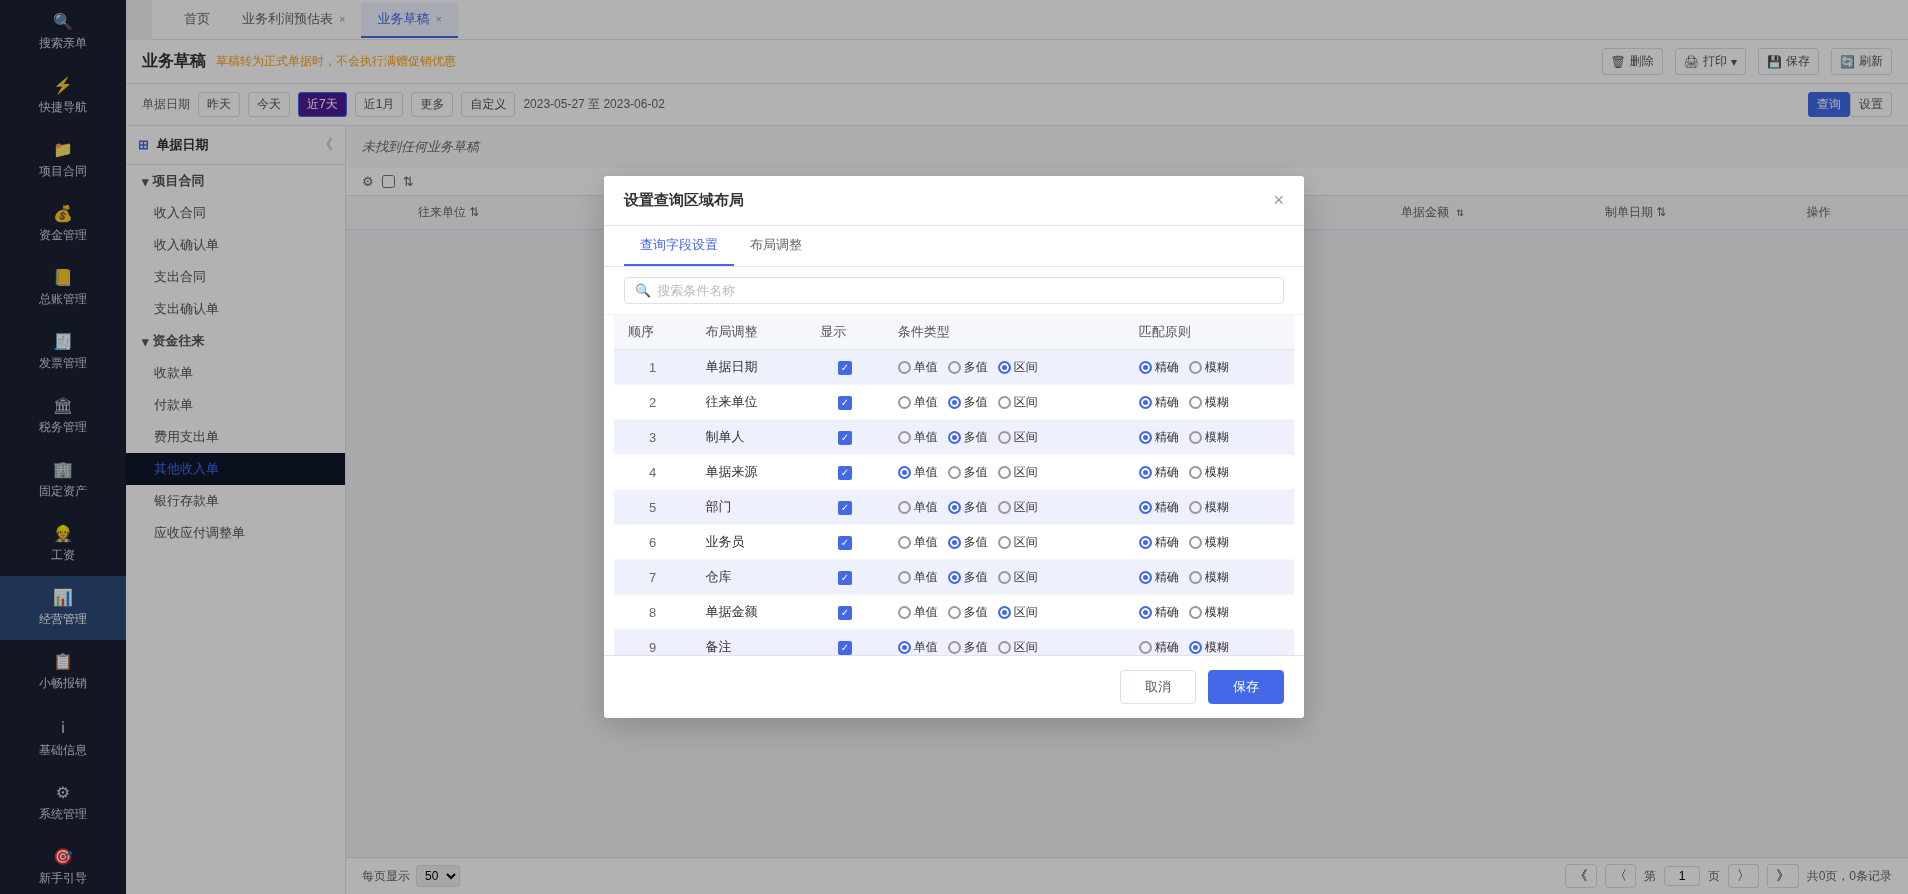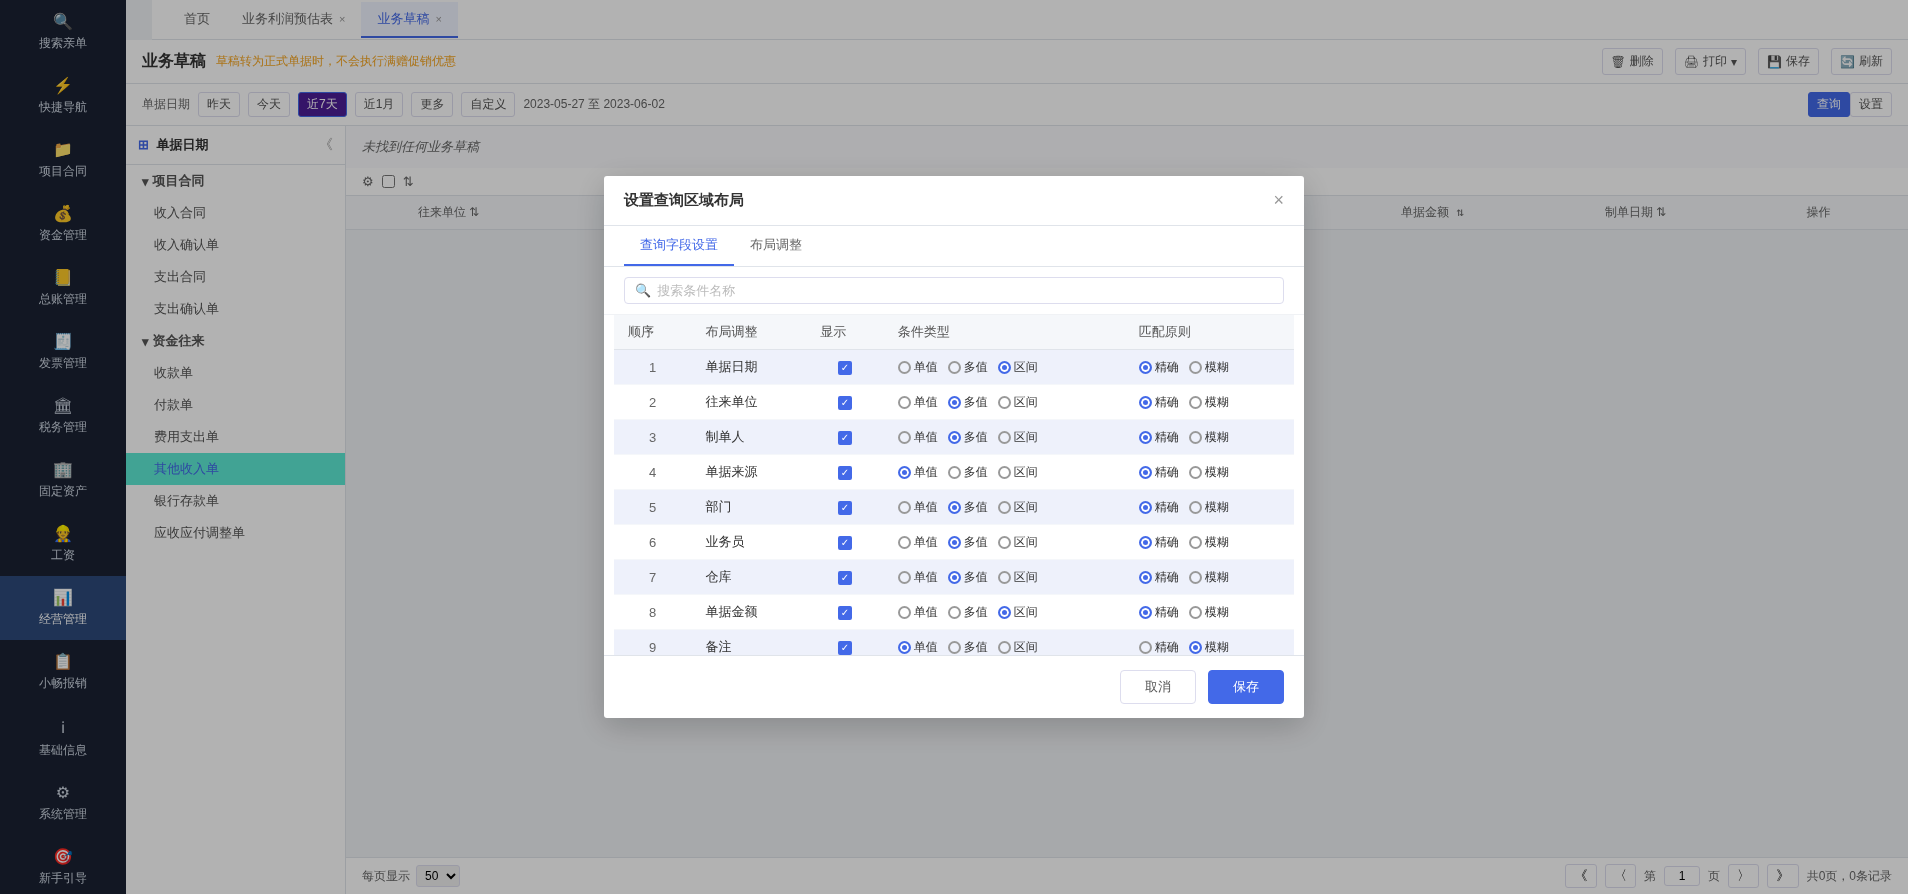--- a/index.html
+++ b/index.html
@@ -38,21 +38,21 @@
     .filter-btn.active { background: #4c1d95; color: #fff; border-color: #4369e8; }
     .filter-date { font-size: 12px; color: #666; }
 
     
     .content-area { display: flex; flex: 1; overflow: hidden; }
     .left-panel { width: 220px; background: #fff; border-right: 1px solid #e0e4ea; overflow-y: auto; flex-shrink: 0; }
     .left-panel-header { display: flex; align-items: center; justify-content: space-between; padding: 10px 12px; border-bottom: 1px solid #e0e4ea; }
     .left-panel-title { font-weight: bold; font-size: 13px; }
     .left-panel-collapse { cursor: pointer; color: #999; font-size: 14px; }
     .tree-item { padding: 7px 16px; cursor: pointer; font-size: 13px; color: #555; }
-    .tree-item.active { background: #5eead4; color: #4369e8; }
+    .tree-item.active { background: #0f172a; color: #4369e8; }
     .tree-item.parent { display: flex; align-items: center; gap: 4px; font-weight: bold; }
     .tree-item.child { padding-left: 28px; }
 
     
     .table-area { flex: 1; overflow: hidden; display: flex; flex-direction: column; }
     .table-notice { padding: 12px 16px; font-size: 13px; color: #666; background: #f9fafc; font-style: italic; }
     .table-toolbar { display: flex; align-items: center; justify-content: space-between; padding: 6px 16px; background: #fff; border-bottom: 1px solid #e0e4ea; }
 
     .table-wrapper { flex: 1; overflow: auto; }
     table { width: 100%; border-collapse: collapse; font-size: 12px; }

